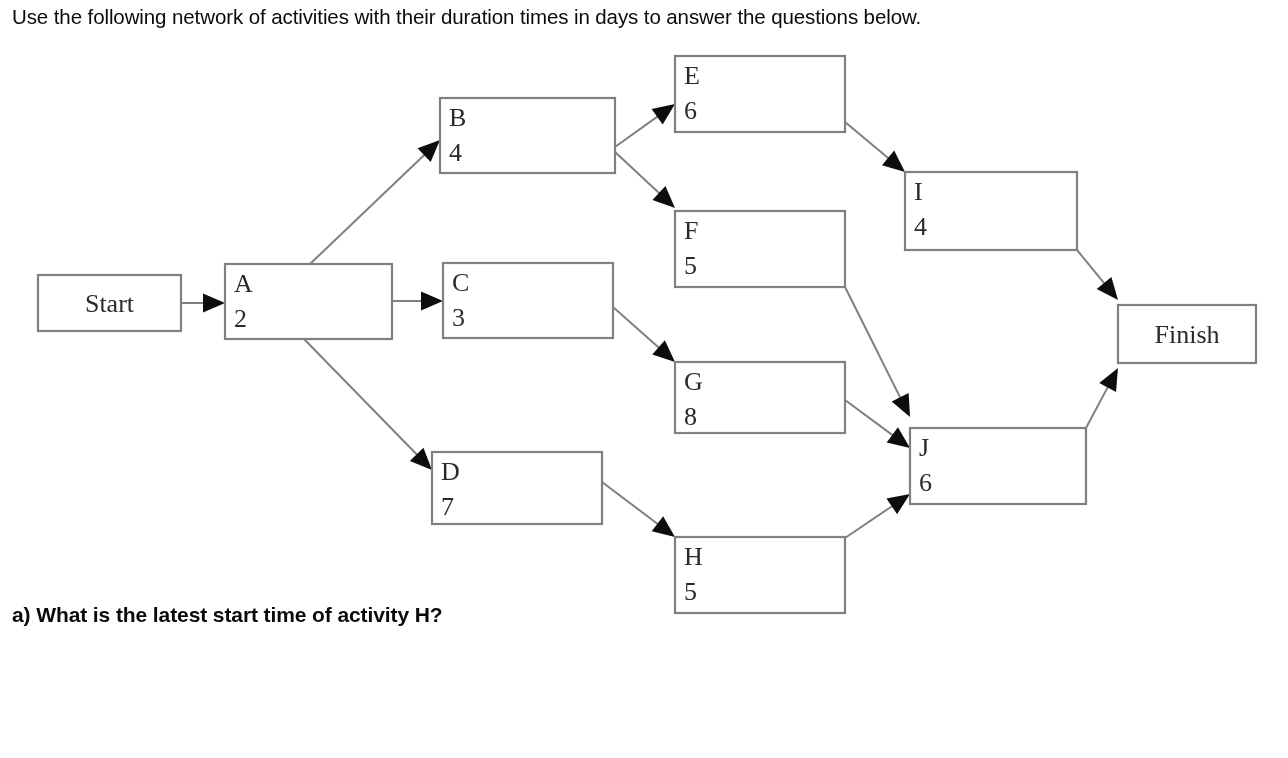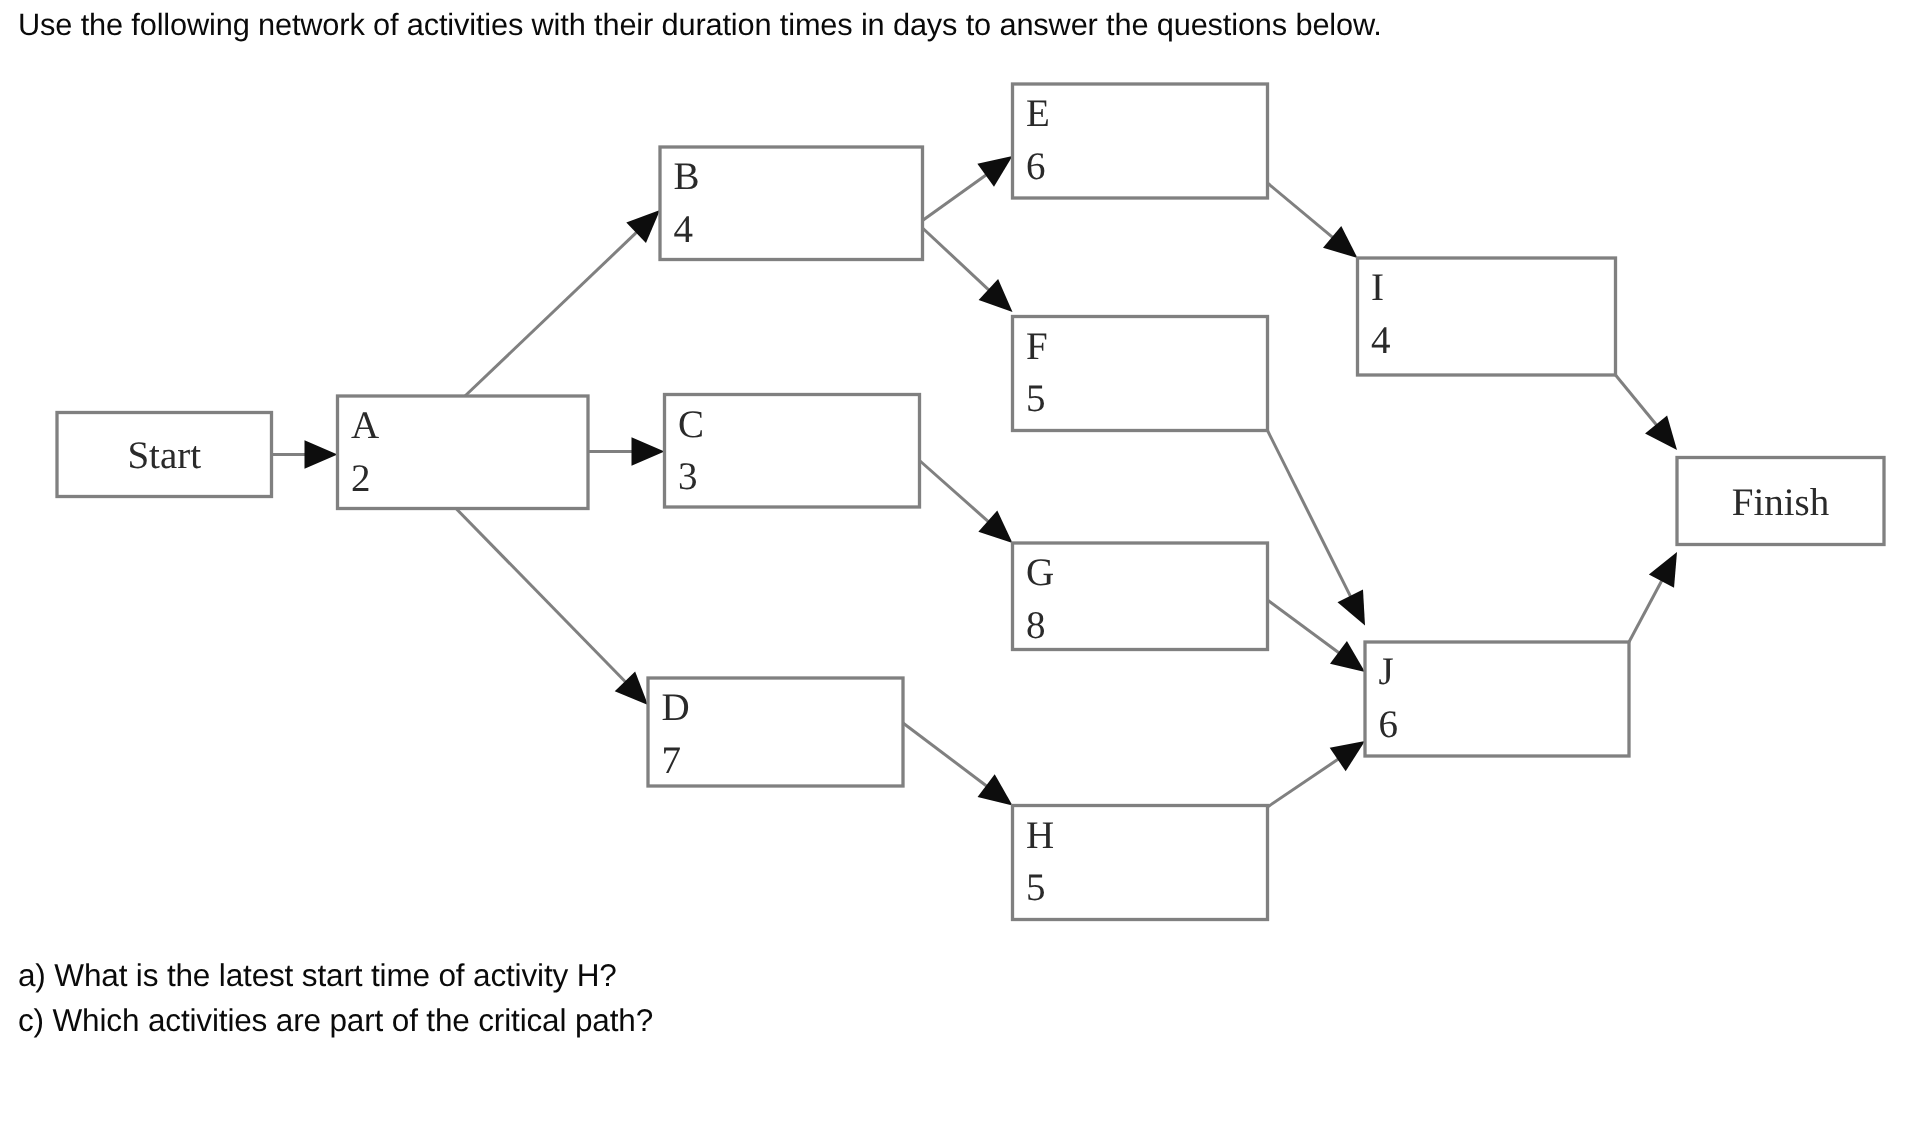--- a/index.html
+++ b/index.html
@@ -34,22 +34,23 @@
   #diagram {
     position: absolute;
     left: 0;
     top: 0;
     width: 1288px;
     height: 758px;
   }
   .questions {
     position: absolute;
     left: 12px;
-    top: 636px;
+    top: 600px;
     width: 900px;
+    font-weight: bold;
   }
   .question {
     font-family: "Liberation Sans", sans-serif;
     font-size: 21px;
     line-height: 29.5px;
     color: #0a0a0a;
     letter-spacing: -0.1px;
     white-space: nowrap;
   }
   .node-box {
@@ -200,16 +201,15 @@
         </g>
         <g>
           <rect x="1118" y="305" width="138" height="58" class="node-box"></rect>
           <text x="1187" y="343" text-anchor="middle" class="node-text-terminal">Finish</text>
         </g>
       </g>
   </svg>
 
   <div class="questions">
     <div class="question">a) What is the latest start time of activity H?</div>
-    <div class="question">c) Which activities are part of the critical path?</div>
   </div>
 
 </div>
 
 </body></html>

